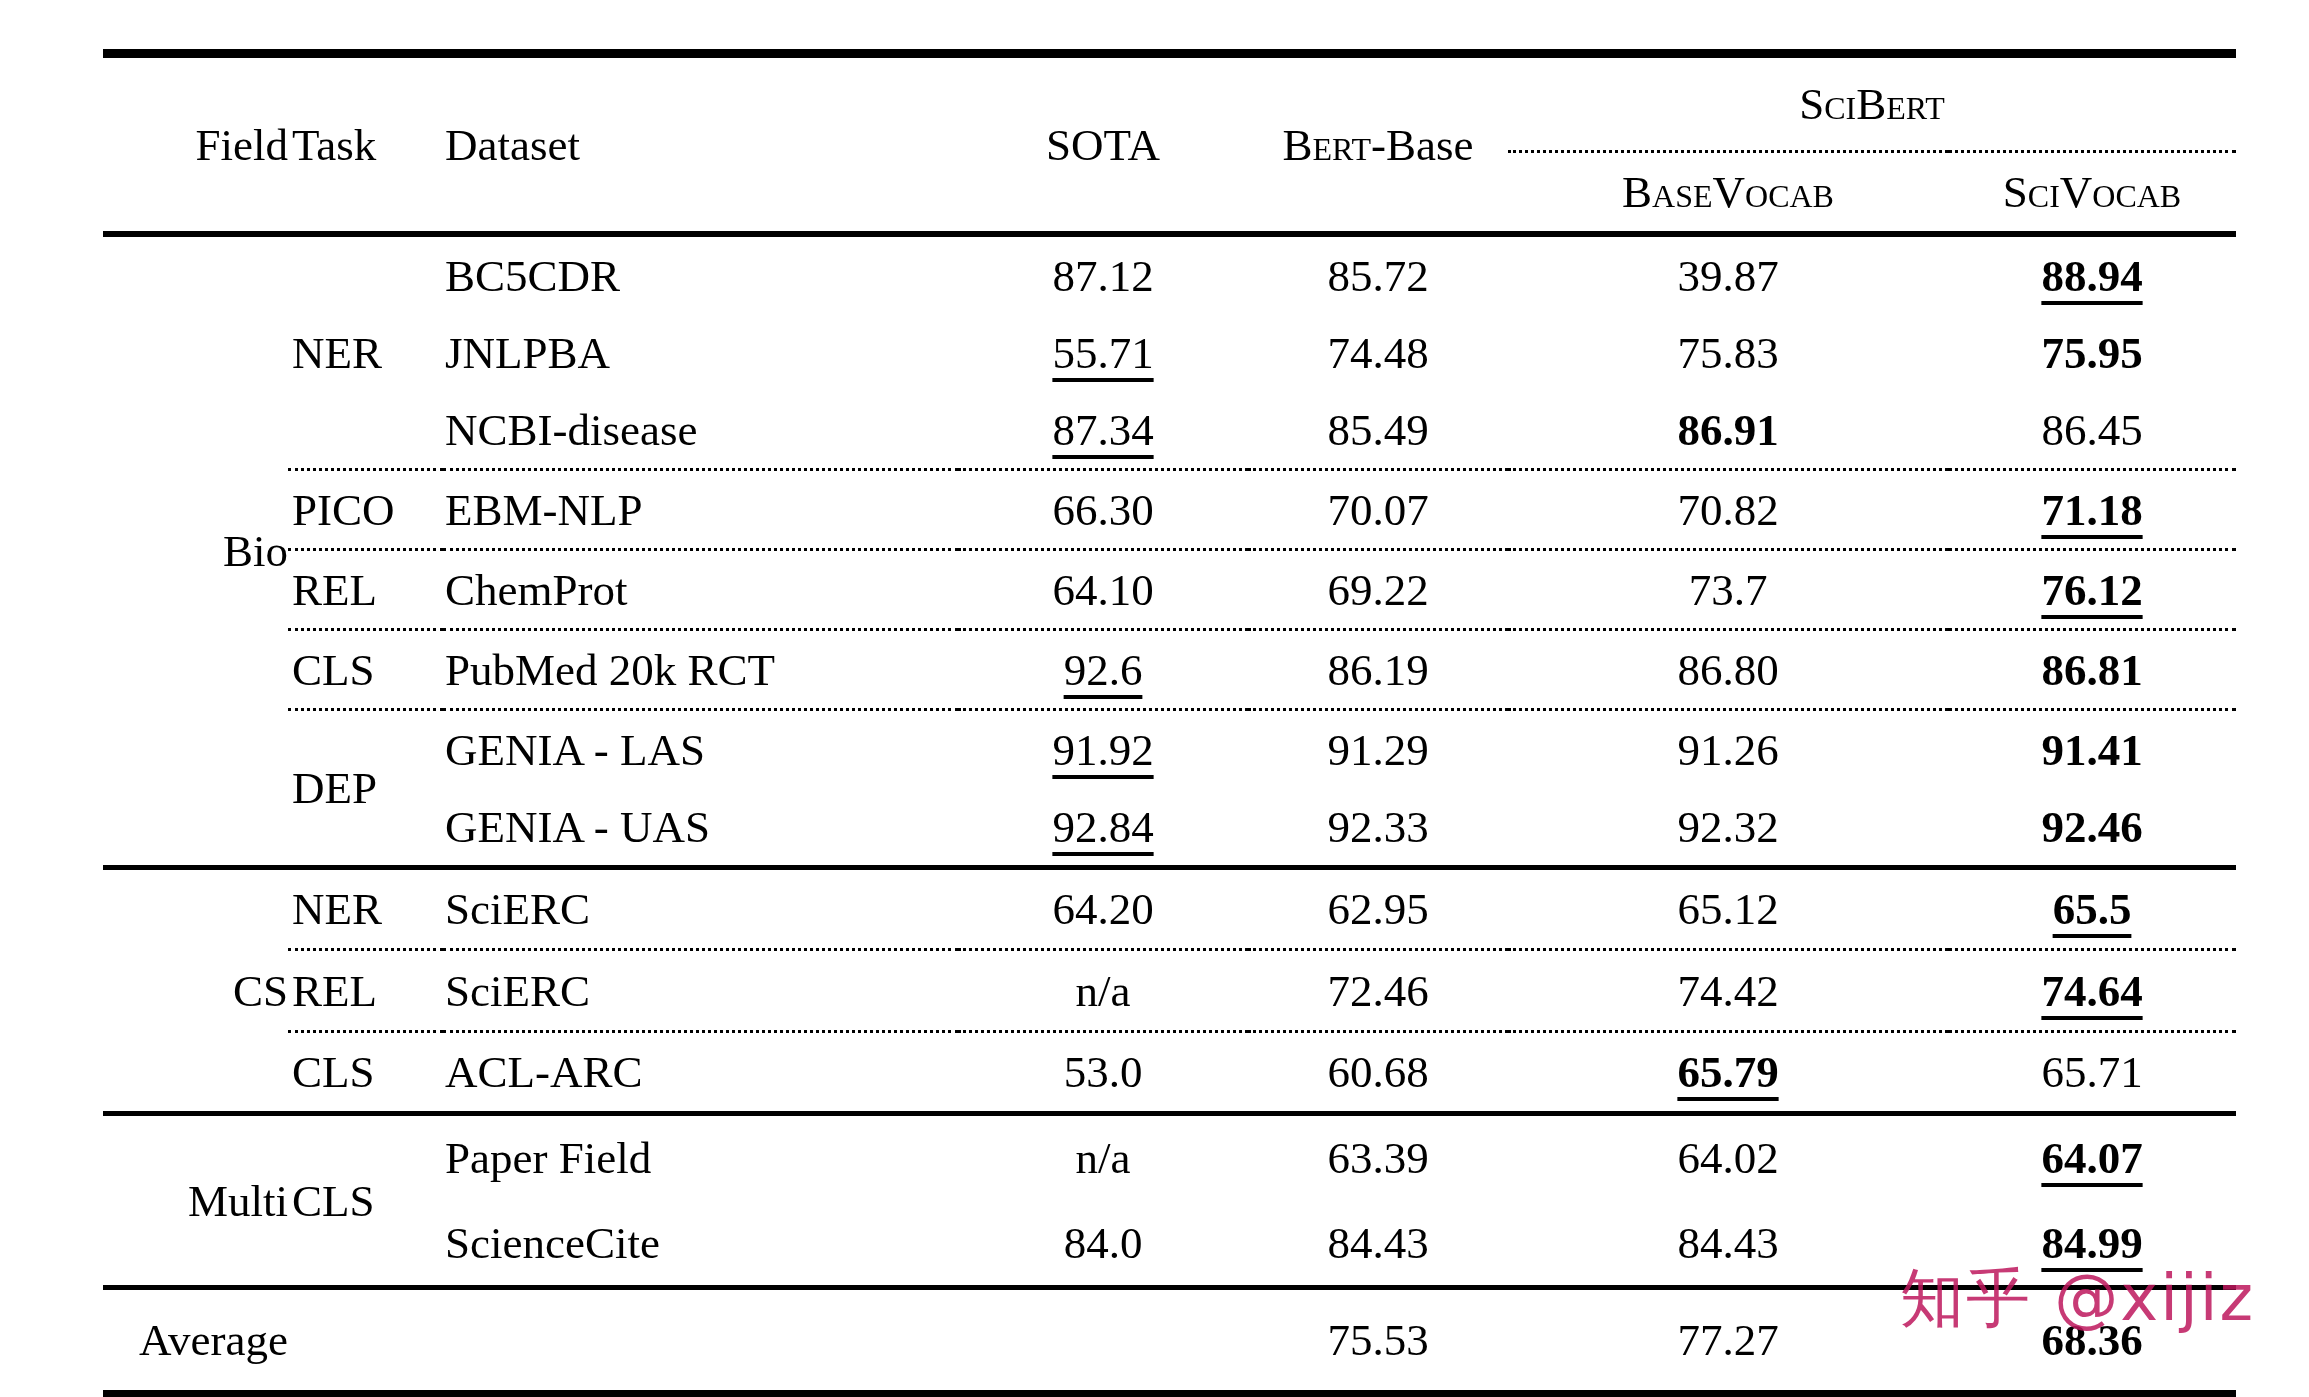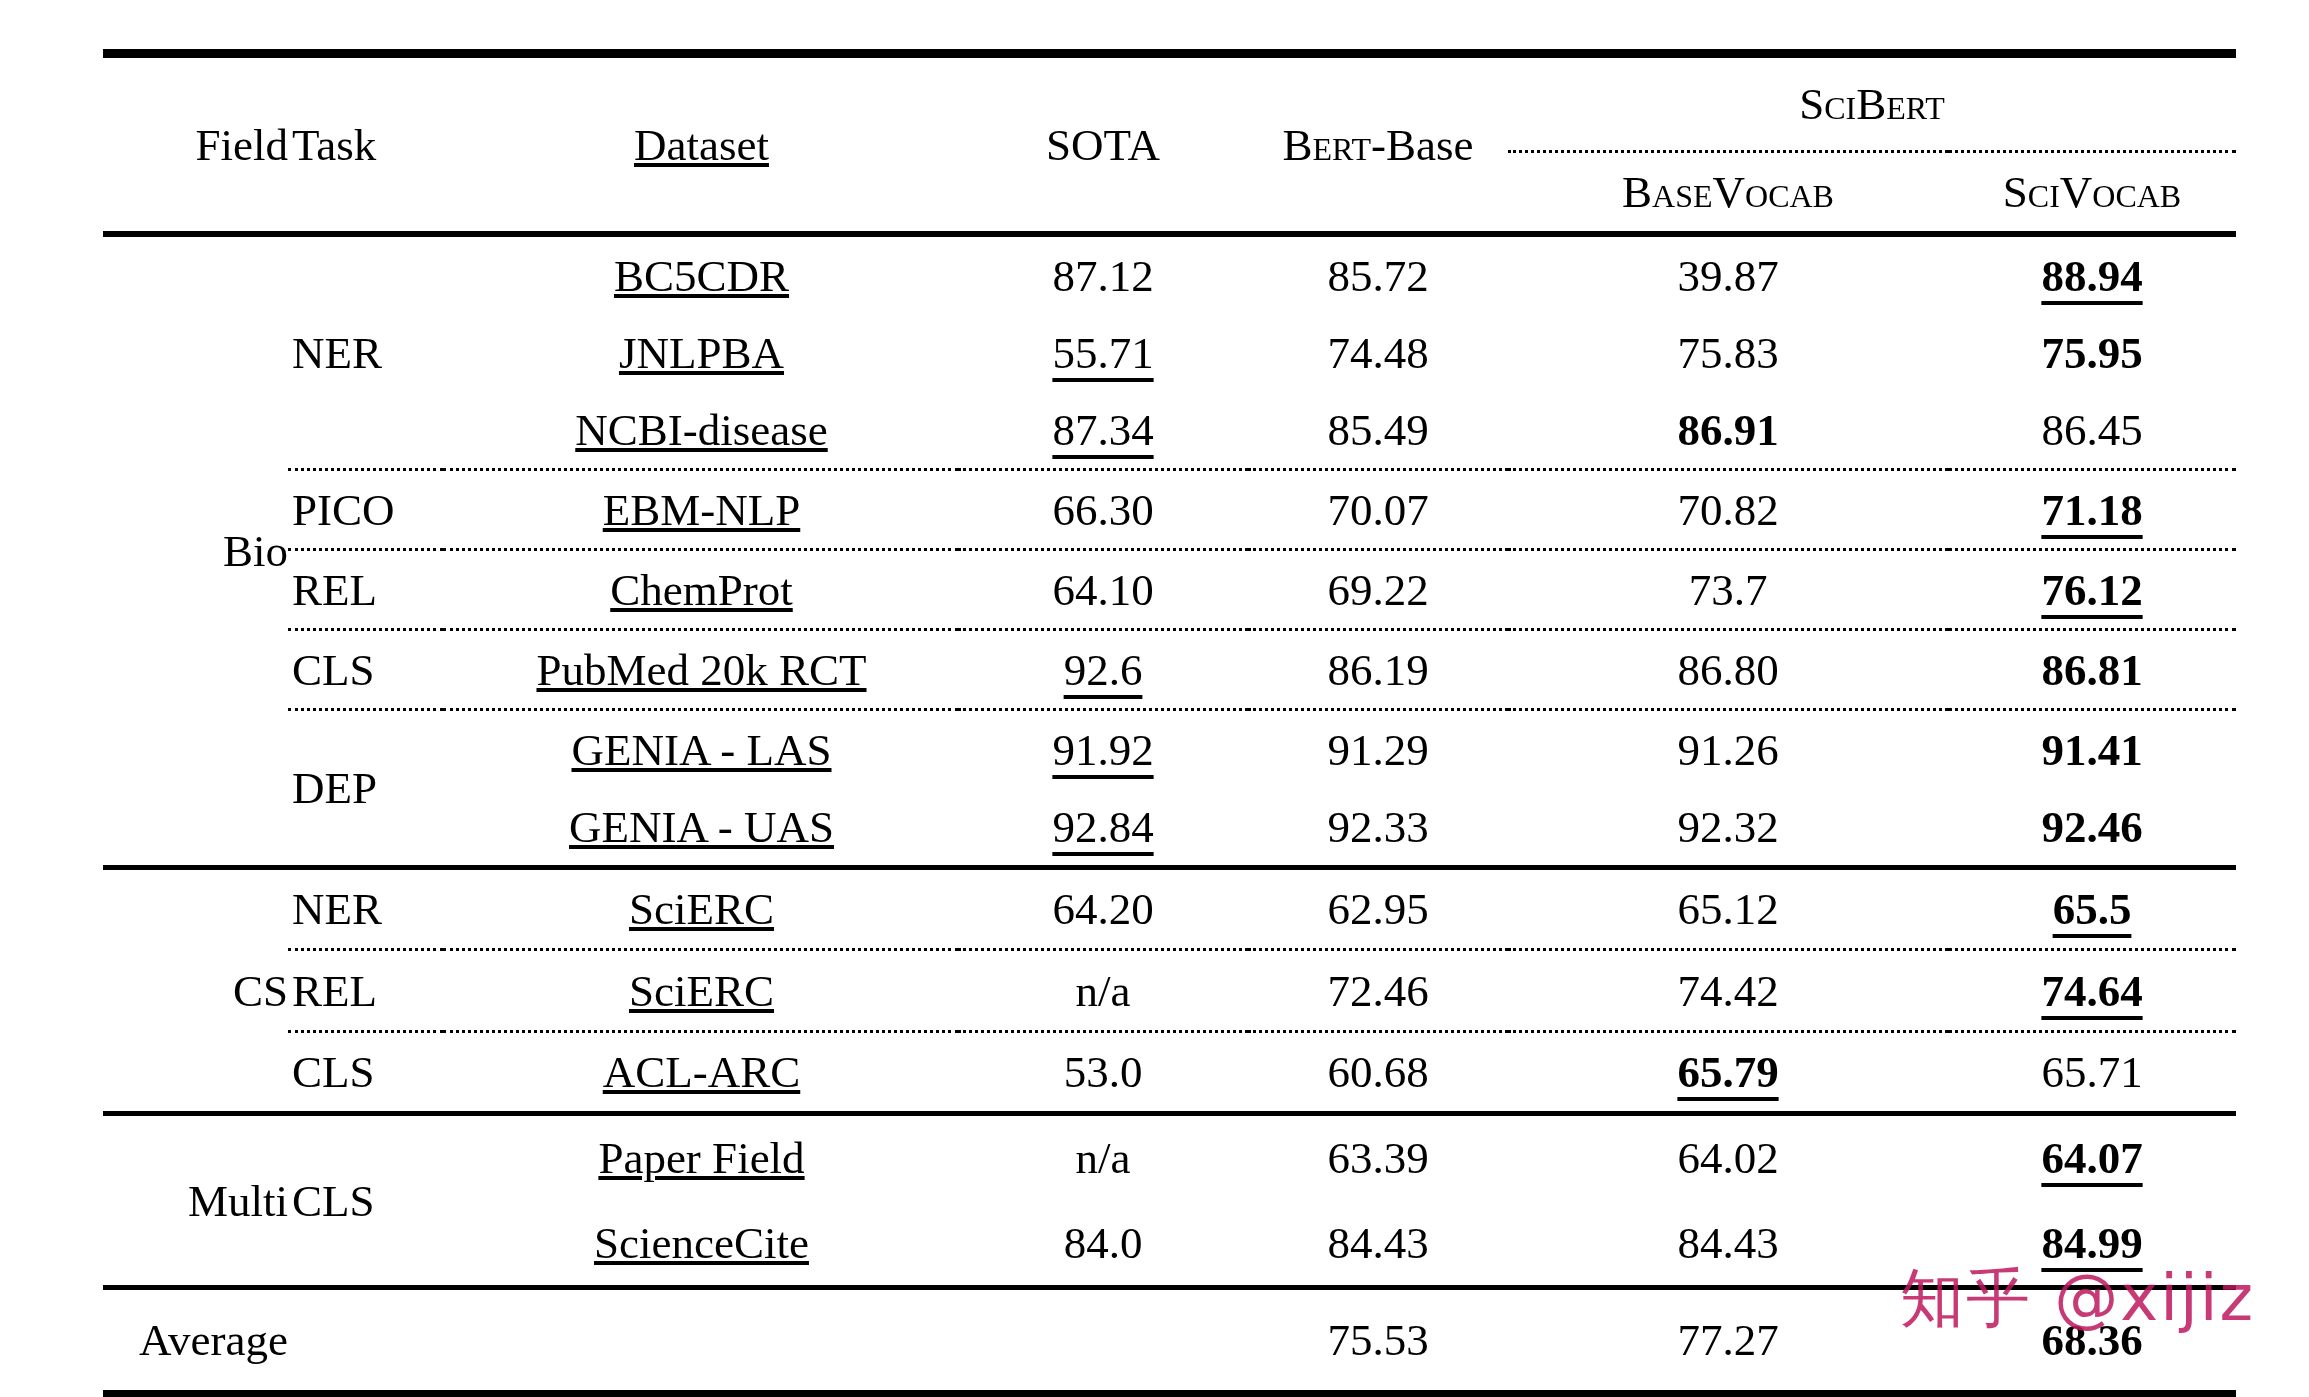--- a/index.html
+++ b/index.html
@@ -30,21 +30,21 @@
   col.c-svocab  { width: 288px; }
 
   th { font-weight: normal; padding: 0; }
   td { padding: 0; }
 
   .h1 th { height: 92px; vertical-align: middle; }
   .h2 th { height: 78px; vertical-align: middle; }
 
   th.field, td.field { text-align: right; padding-left: 2px; vertical-align: middle; }
   th.task,  td.task  { text-align: left; padding-left: 4px; vertical-align: middle; }
-  th.dataset, td.dataset { text-align: center; padding-left: 2px; vertical-align: middle; text-decoration: underline; }
+  th.dataset, td.dataset { text-align: left; padding-left: 2px; vertical-align: middle; }
   th.num, td.num { text-align: center; vertical-align: middle; }
 
   .hb { border-bottom: 6px solid #000; }          
   .scigroup { border-bottom: 3px dotted #000; }   
 
   tbody td { height: 77px; }
   tr.avg td { height: 100px; }
 
   .sec { border-top: 5px solid #000; }            
   .grp { border-top: 3px dotted #000; }           

